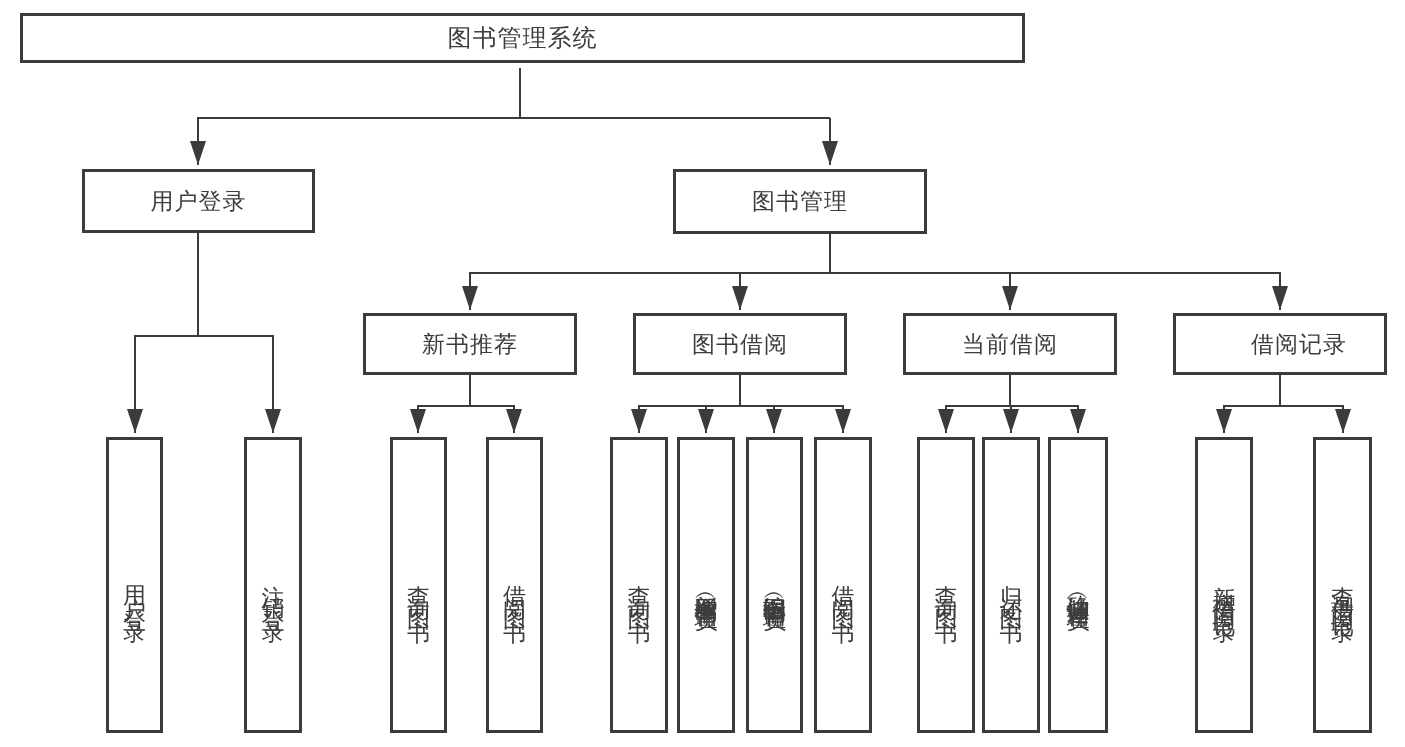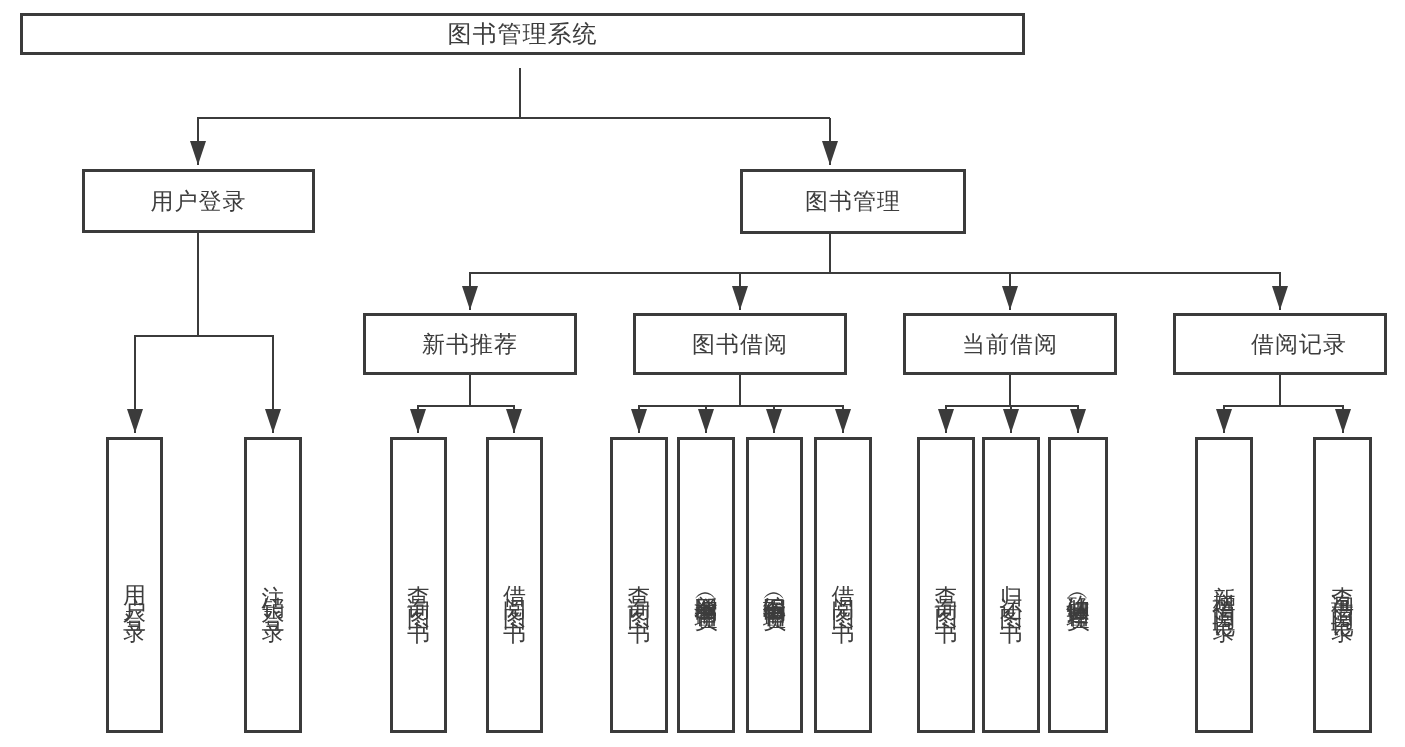--- a/index.html
+++ b/index.html
@@ -123,28 +123,28 @@
 
       <g>
         <path d="M1280 375 V406"></path>
         <path d="M1223 406 H1344"></path>
         <line x1="1224" y1="406" x2="1224" y2="433" marker-end="url(#arw)"></line>
         <line x1="1343" y1="406" x2="1343" y2="433" marker-end="url(#arw)"></line>
       </g>
     </g>
   </svg>
 
-  <div class="node h root" style="left:20px; top:13px; width:1005px; height:42px;">
+  <div class="node h root" style="left:20px; top:13px; width:1005px; height:50px;">
     <span>图书管理系统</span>
   </div>
 
   <div class="node h" style="left:82px; top:169px; width:233px; height:64px;">
     <span>用户登录</span>
   </div>
-  <div class="node h" style="left:740px; top:169px; width:226px; height:65px;">
+  <div class="node h" style="left:673px; top:169px; width:254px; height:65px;">
     <span>图书管理</span>
   </div>
 
   <div class="node h" style="left:363px; top:313px; width:214px; height:62px;">
     <span>新书推荐</span>
   </div>
   <div class="node h" style="left:903px; top:313px; width:214px; height:62px;">
     <span>当前借阅</span>
   </div>
   <div class="node h" style="left:633px; top:313px; width:214px; height:62px;">

